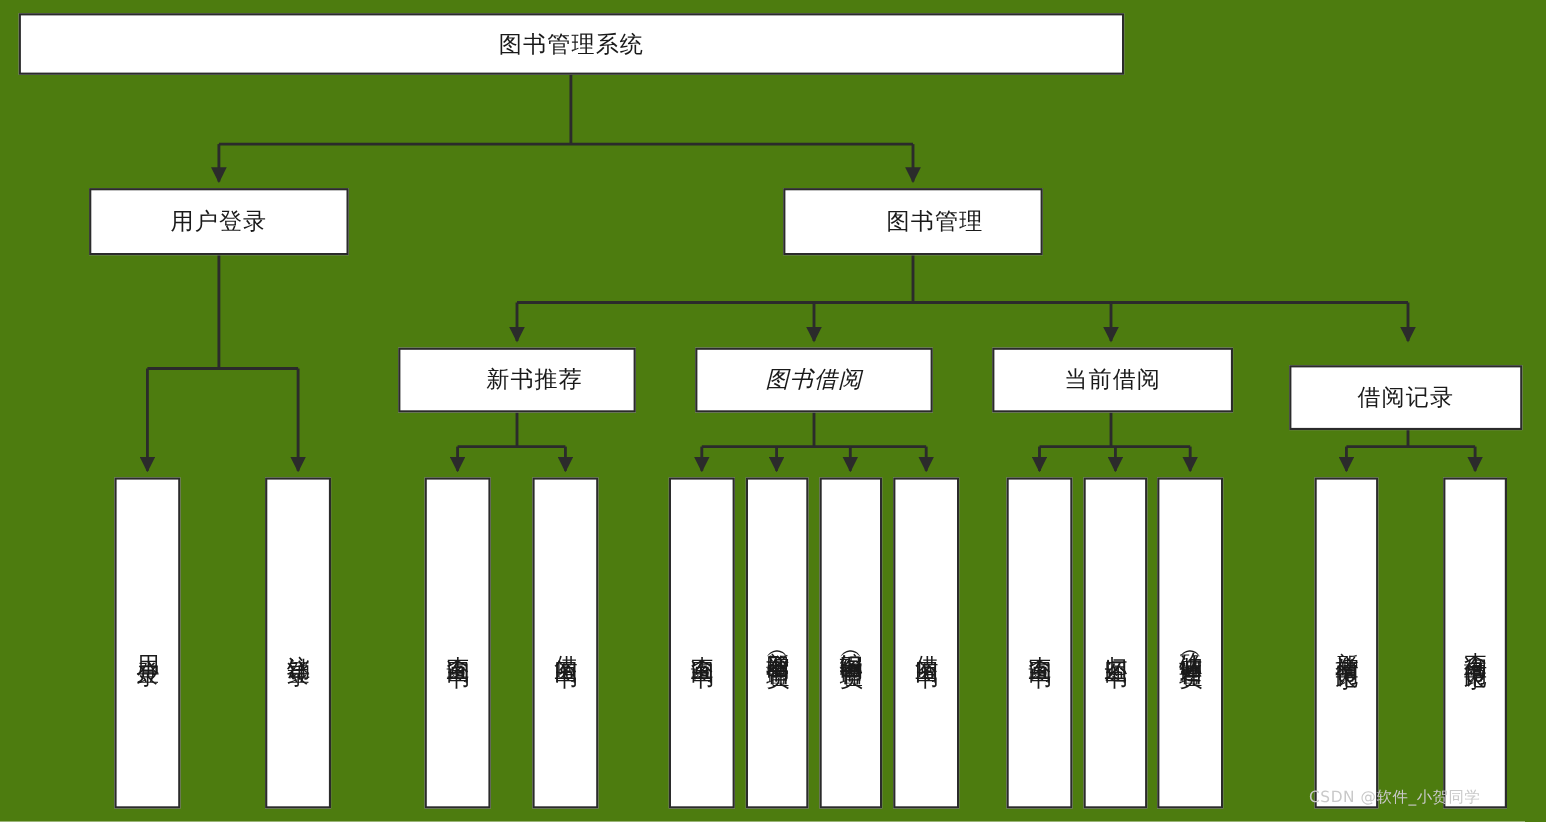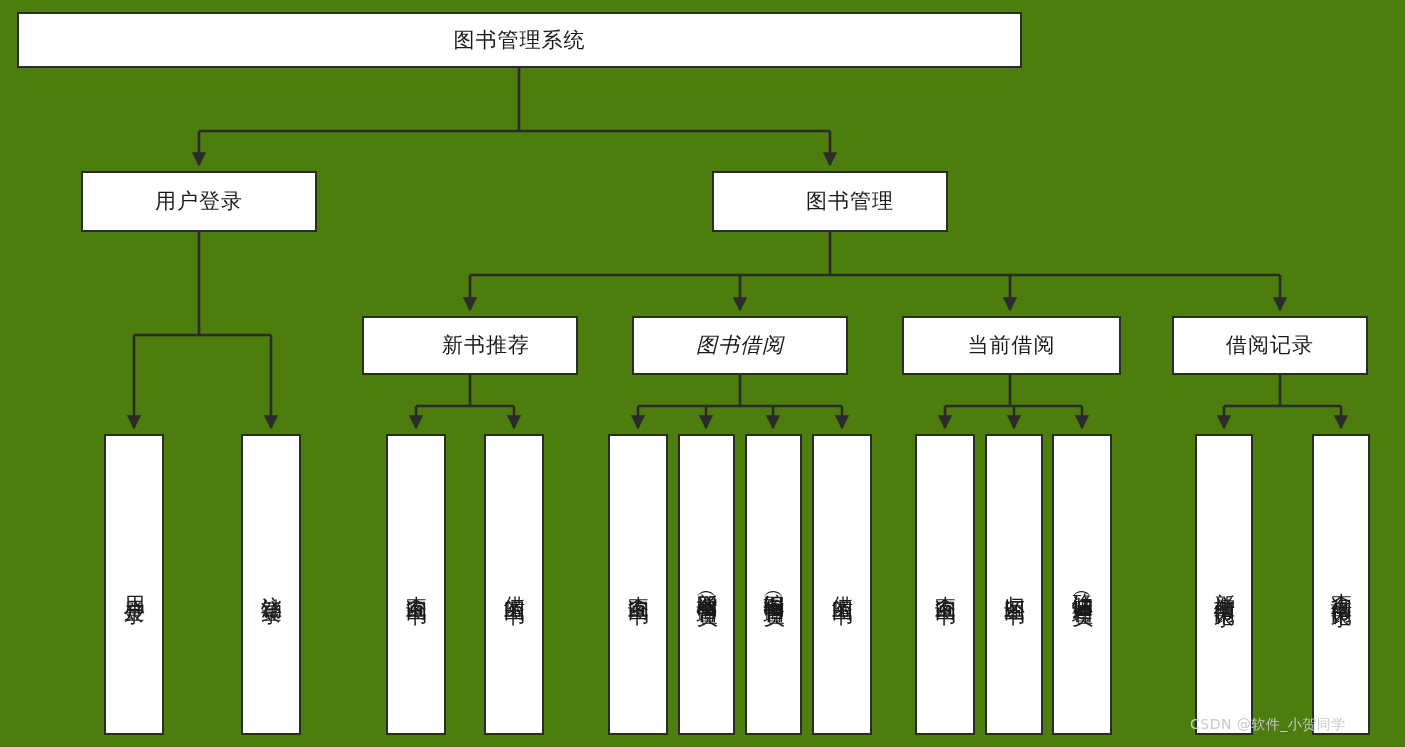--- a/index.html
+++ b/index.html
@@ -139,21 +139,21 @@
 
   <div class="node" style="left:362px; top:316px; width:216px; height:59px;padding-left:32px;">
     <span class="node-label">新书推荐</span>
   </div>
   <div class="node" style="left:632px; top:316px; width:216px; height:59px;font-style:italic;">
     <span class="node-label">图书借阅</span>
   </div>
   <div class="node" style="left:902px; top:316px; width:219px; height:59px;text-align:right;">
     <span class="node-label">当前借阅</span>
   </div>
-  <div class="node" style="left:1172px; top:316px; width:196px; height:59px;">
+  <div class="node" style="left:1172px; top:332px; width:212px; height:59px;">
     <span class="node-label">借阅记录</span>
   </div>
 
   <div class="node leaf" style="left:104px; top:434px; width:60px; height:301px;">
     <span class="node-label">用户登录</span>
   </div>
   <div class="node leaf" style="left:241px; top:434px; width:60px; height:301px;">
     <span class="node-label">注销登录</span>
   </div>
   <div class="node leaf" style="left:386px; top:434px; width:60px; height:301px;">

